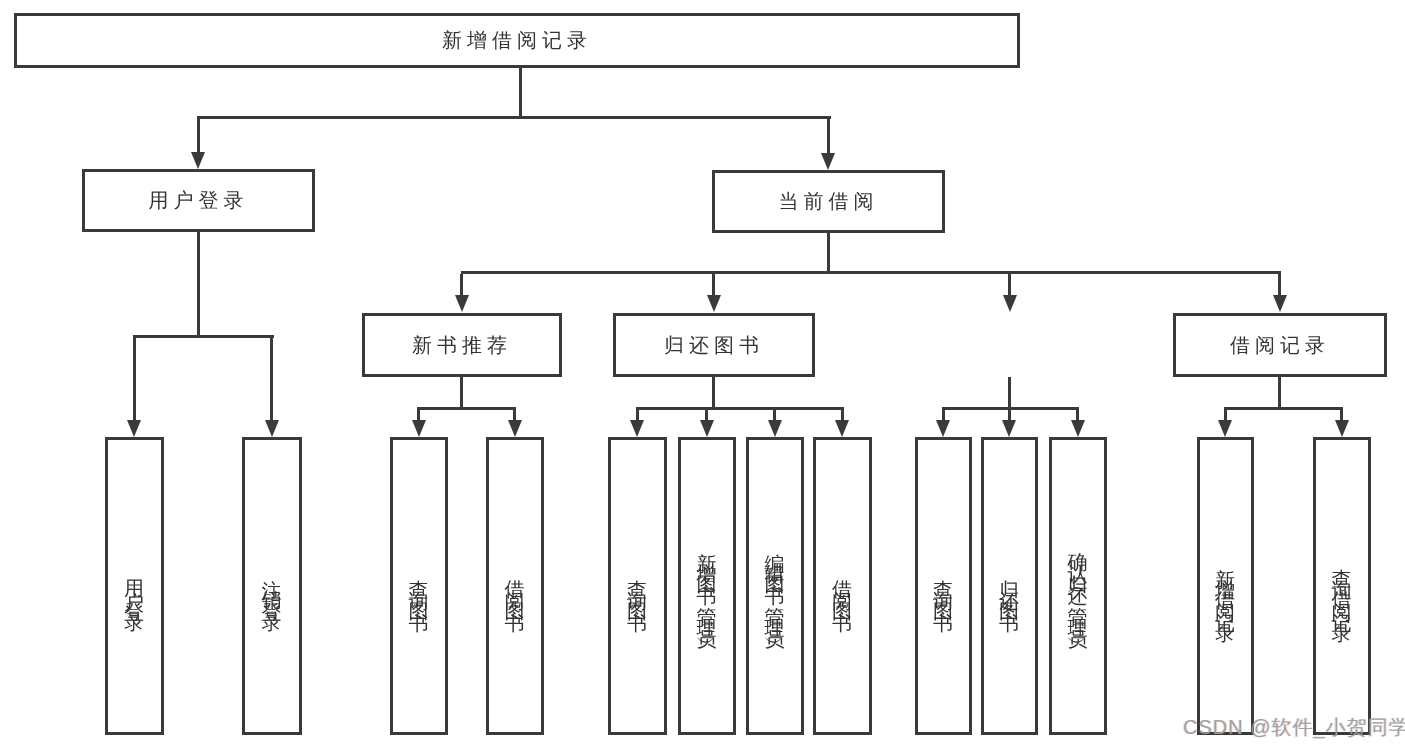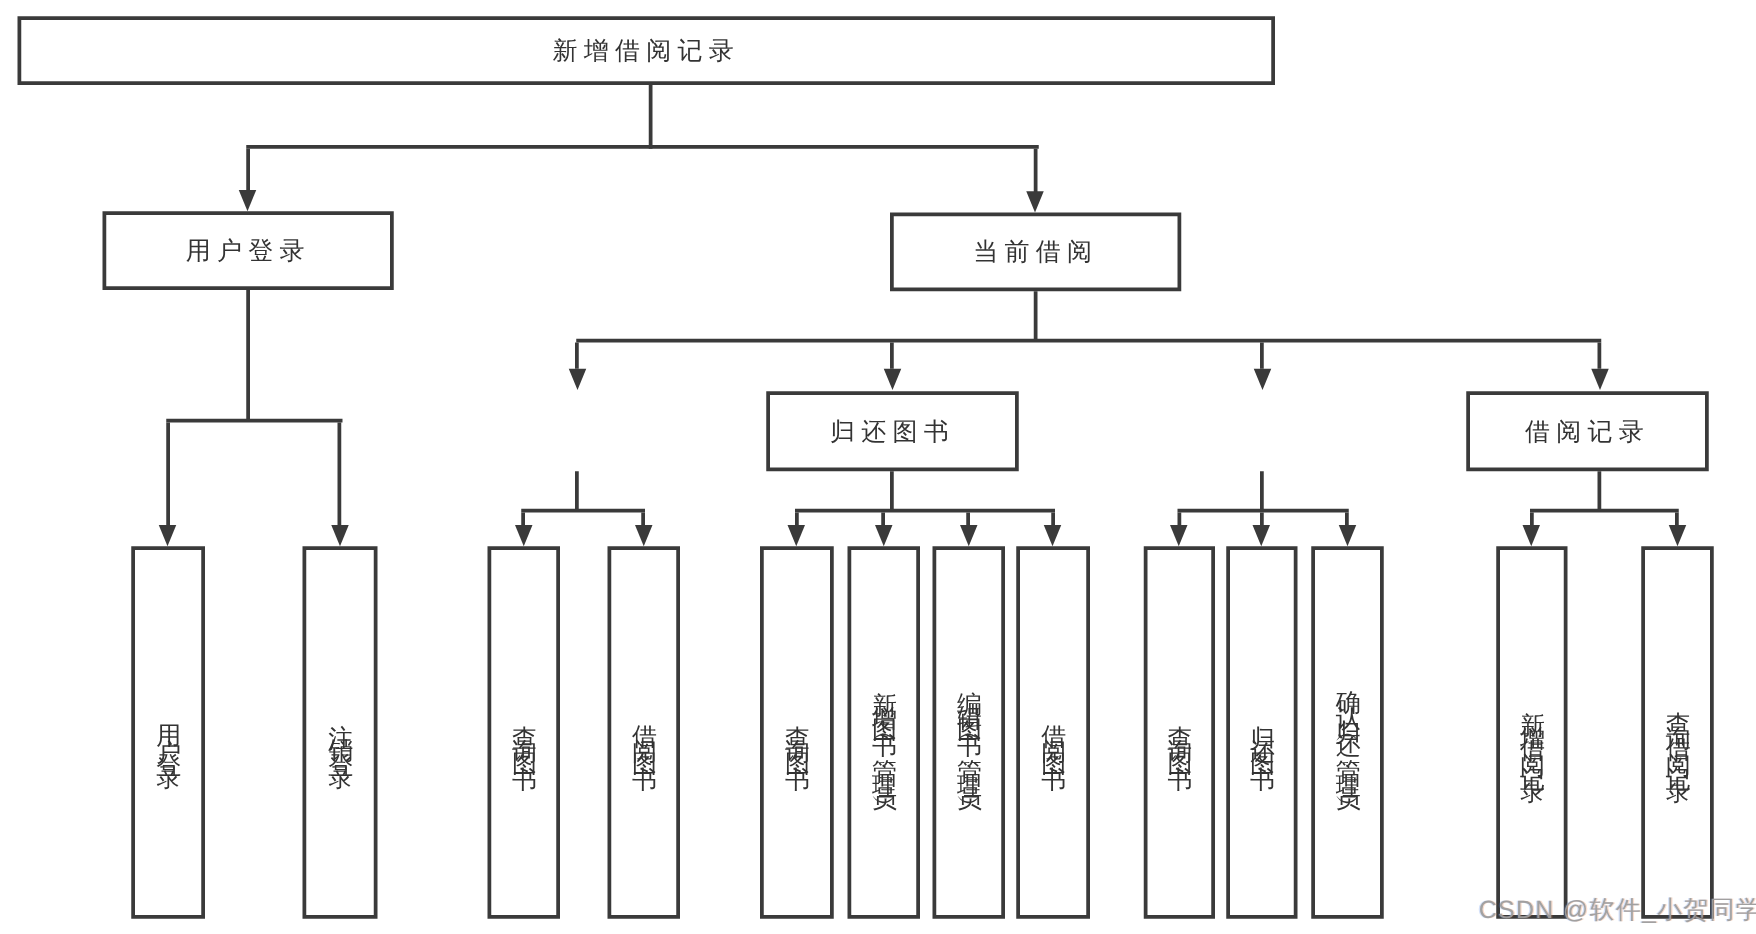--- a/index.html
+++ b/index.html
@@ -34,25 +34,26 @@
 <body>
 
 <div class="canvas">
 
   <div class="node" style="left:14px;top:13px;width:1006px;height:55px">新增借阅记录</div>
 
   <div class="node" style="left:82px;top:169px;width:233px;height:63px">用户登录</div>
 
   <div class="node" style="left:712px;top:170px;width:233px;height:63px">当前借阅</div>
 
+  <div class="node" style="left:362px;top:313px;width:200px;height:64px">新书推荐</div>
 
   <div class="node" style="left:613px;top:313px;width:202px;height:64px">归还图书</div>
 
 
-  <div class="node" style="left:1173px;top:313px;width:194px;height:64px">借阅记录</div>
+  <div class="node" style="left:1173px;top:313px;width:214px;height:64px">借阅记录</div>
 
   <div class="node leaf" style="left:105px;top:437px;width:59px;height:298px">用户登录</div>
 
   <div class="node leaf" style="left:242px;top:437px;width:60px;height:298px">注销登录</div>
 
   <div class="node leaf" style="left:390px;top:437px;width:58px;height:298px">查询图书</div>
 
   <div class="node leaf" style="left:486px;top:437px;width:58px;height:298px">借阅图书</div>
 
   <div class="node leaf" style="left:608px;top:437px;width:59px;height:298px">查询图书</div>

